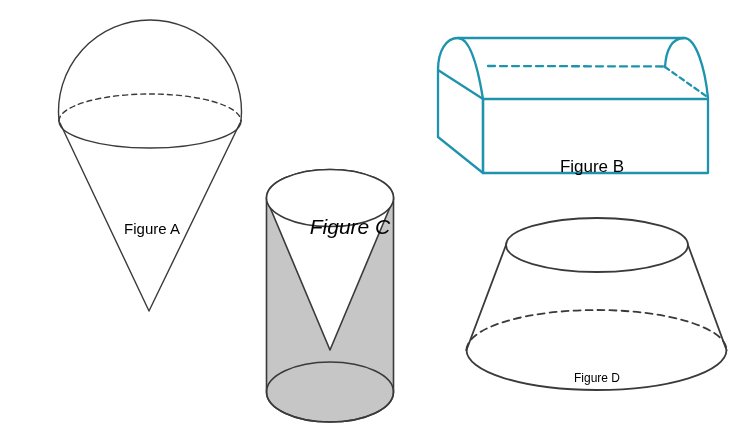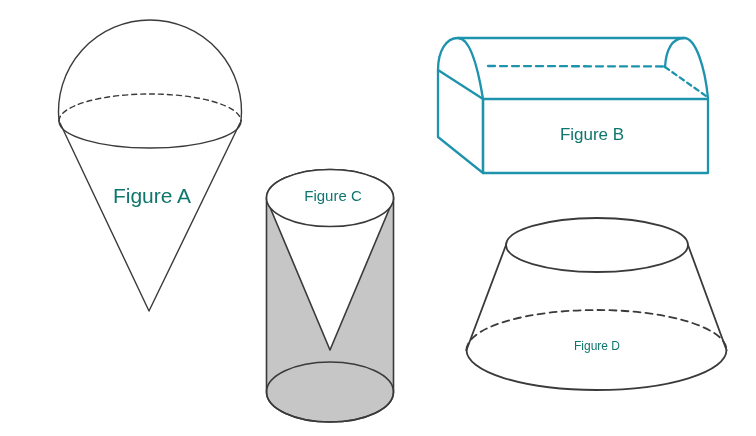--- a/index.html
+++ b/index.html
@@ -16,27 +16,28 @@
     overflow: hidden;
   }
   .canvas svg {
     position: absolute;
     left: 0;
     top: 0;
   }
   .fig-label {
     position: absolute;
     transform: translate(-50%, -50%);
-    color: #0f766e;
+    color: #000000;
     white-space: nowrap;
     user-select: none;
+    margin-top: 32px;
   }
-  .lbl-a { left: 152px; top: 196px; font-size: 21px; }
+  .lbl-a { left: 152px; top: 196px; font-size: 15px; }
   .lbl-b { left: 592px; top: 135px; font-size: 17px; }
-  .lbl-c { left: 333px; top: 195px; font-size: 15px; }
+  .lbl-c { left: 350px; top: 195px; font-size: 21px; font-style: italic; }
   .lbl-d { left: 597px; top: 346px; font-size: 12px; }
 
   .stroke-only { fill: none; }
   .fill-white  { fill: #ffffff; }
 
   .g-thin   { stroke-width: 1.4; fill: none; stroke-linecap: round; stroke-linejoin: round; }
   .g-mid    { stroke-width: 1.6; stroke-linecap: round; stroke-linejoin: round; }
   .g-frust  { stroke-width: 1.8; fill: none; stroke-linecap: round; stroke-linejoin: round; }
   .g-teal   { stroke-width: 2.3; fill: none; stroke-linecap: round; stroke-linejoin: round; }
 

